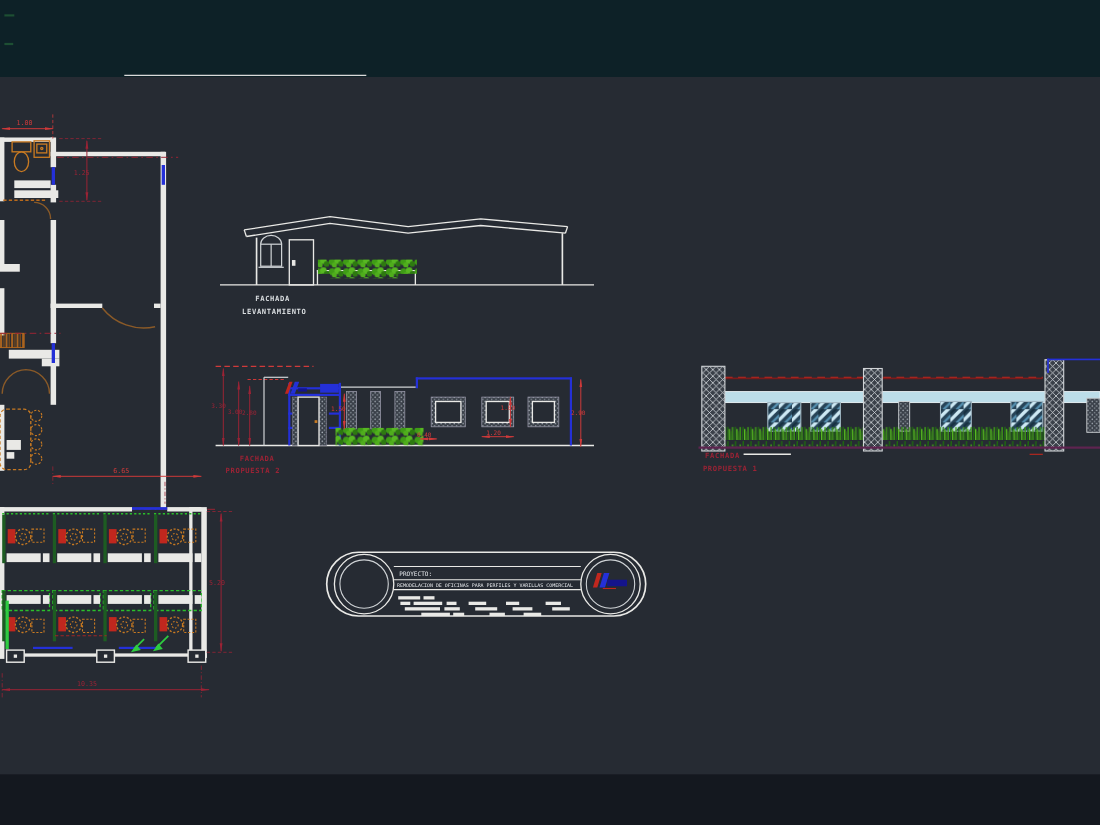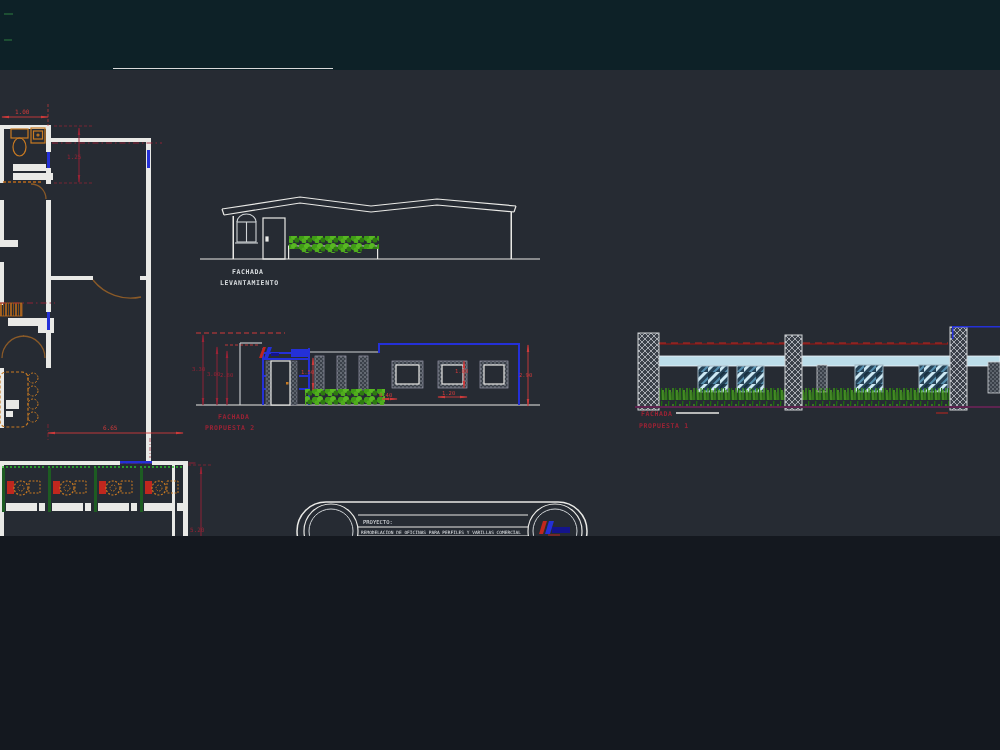--- a/index.html
+++ b/index.html
@@ -1,16 +1,16 @@
 <!DOCTYPE html>
 <html><head>
 <meta charset="utf-8">
 <style>
   html,body{margin:0;padding:0;background:#14181f;}
-  #canvas{position:relative;width:1000px;height:536px;overflow:hidden;background:#262b33;}
+  #canvas{position:relative;width:1000px;height:704px;overflow:hidden;background:#262b33;}
   svg{display:block}
   text{font-family:"DejaVu Sans Mono","Liberation Mono",monospace;}
   .dim{font-size:6px;}
   .dimS{font-size:5.5px;}
   .red{fill:#d03a3a;}
   .mar{fill:#9b2335;}
   .wht{fill:#d9dde0;}
   .lbl{font-size:6.5px;font-weight:bold;letter-spacing:.6px;}
   .stamptxt{fill:#e4e7ea;}
 </style>

